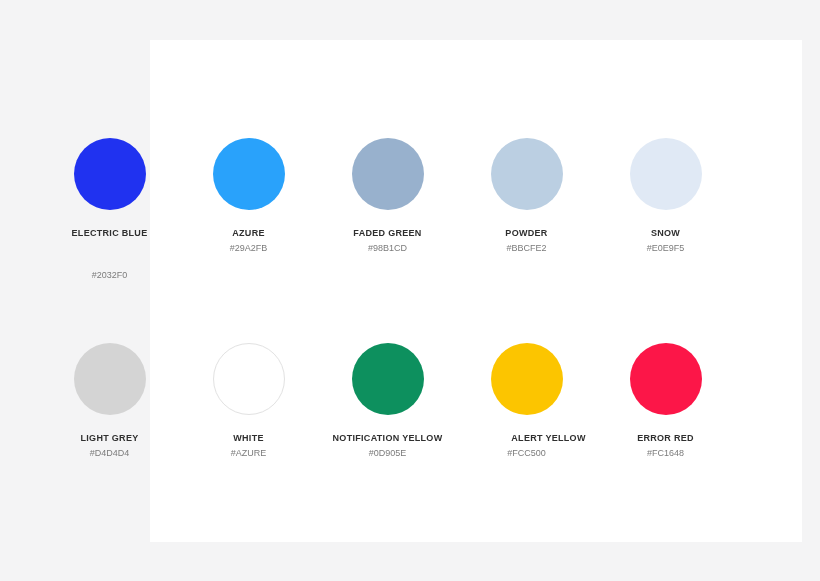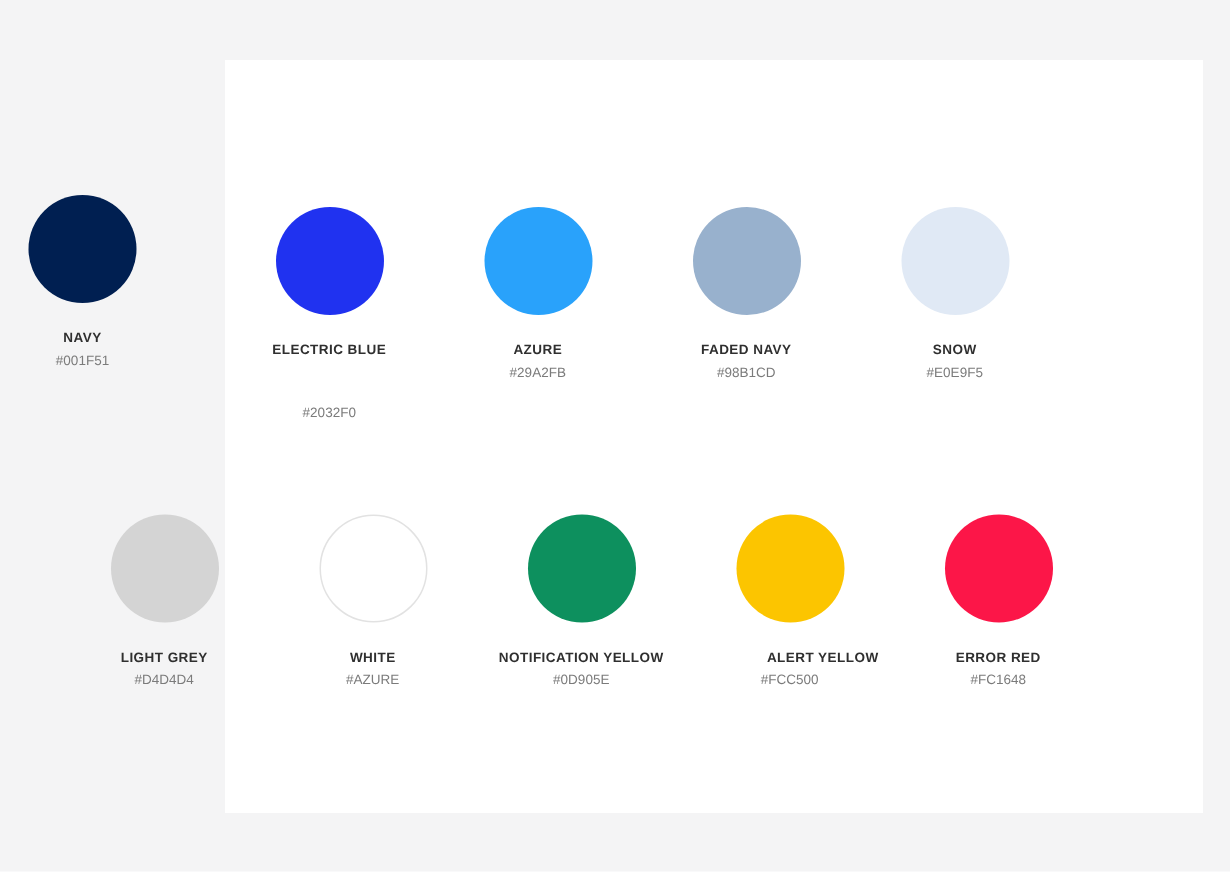--- a/index.html
+++ b/index.html
@@ -93,40 +93,40 @@
   }
 </style>
 </head>
 <body style="background: rgb(244, 244, 245);">
 
 <div id="palette-card" style="background: rgb(255, 255, 255);"></div>
 
 <div id="palette-grid">
 
   <div class="swatch-row" id="swatch-row-1">
-    <div class="swatch-cell outside">
-      <div class="swatch-circle" style="background: rgb(0, 31, 81);"></div>
-      <div class="swatch-name" style="color: rgb(47, 47, 47);">NAVY</div>
-      <div class="swatch-hex" style="color: rgb(123, 123, 123);">#001F51</div>
-    </div>
     <div class="row-spacer"></div>
     <div class="swatch-cell inside">
       <div class="swatch-circle" style="background: rgb(32, 50, 240);"></div>
       <div class="swatch-name" style="color: rgb(47, 47, 47);">ELECTRIC BLUE</div>
       <div class="swatch-hex" style="color: rgb(123, 123, 123); margin-top: 32px;">#2032F0</div>
     </div>
     <div class="swatch-cell inside">
       <div class="swatch-circle" style="background: rgb(41, 162, 251);"></div>
       <div class="swatch-name" style="color: rgb(47, 47, 47);">AZURE</div>
       <div class="swatch-hex" style="color: rgb(123, 123, 123);">#29A2FB</div>
     </div>
     <div class="swatch-cell inside">
       <div class="swatch-circle" style="background: rgb(152, 177, 205);"></div>
-      <div class="swatch-name" style="color: rgb(47, 47, 47);">FADED NAVY</div>
+      <div class="swatch-name" style="color: rgb(47, 47, 47);">FADED GREEN</div>
       <div class="swatch-hex" style="color: rgb(123, 123, 123);">#98B1CD</div>
+    </div>
+    <div class="swatch-cell inside">
+      <div class="swatch-circle" style="background: rgb(187, 207, 226);"></div>
+      <div class="swatch-name" style="color: rgb(47, 47, 47);">POWDER</div>
+      <div class="swatch-hex" style="color: rgb(123, 123, 123);">#BBCFE2</div>
     </div>
     <div class="swatch-cell inside">
       <div class="swatch-circle" style="background: rgb(224, 233, 245);"></div>
       <div class="swatch-name" style="color: rgb(47, 47, 47);">SNOW</div>
       <div class="swatch-hex" style="color: rgb(123, 123, 123);">#E0E9F5</div>
     </div>
   </div>
 
   <div class="swatch-row" id="swatch-row-2">
     <div class="row-spacer"></div>

